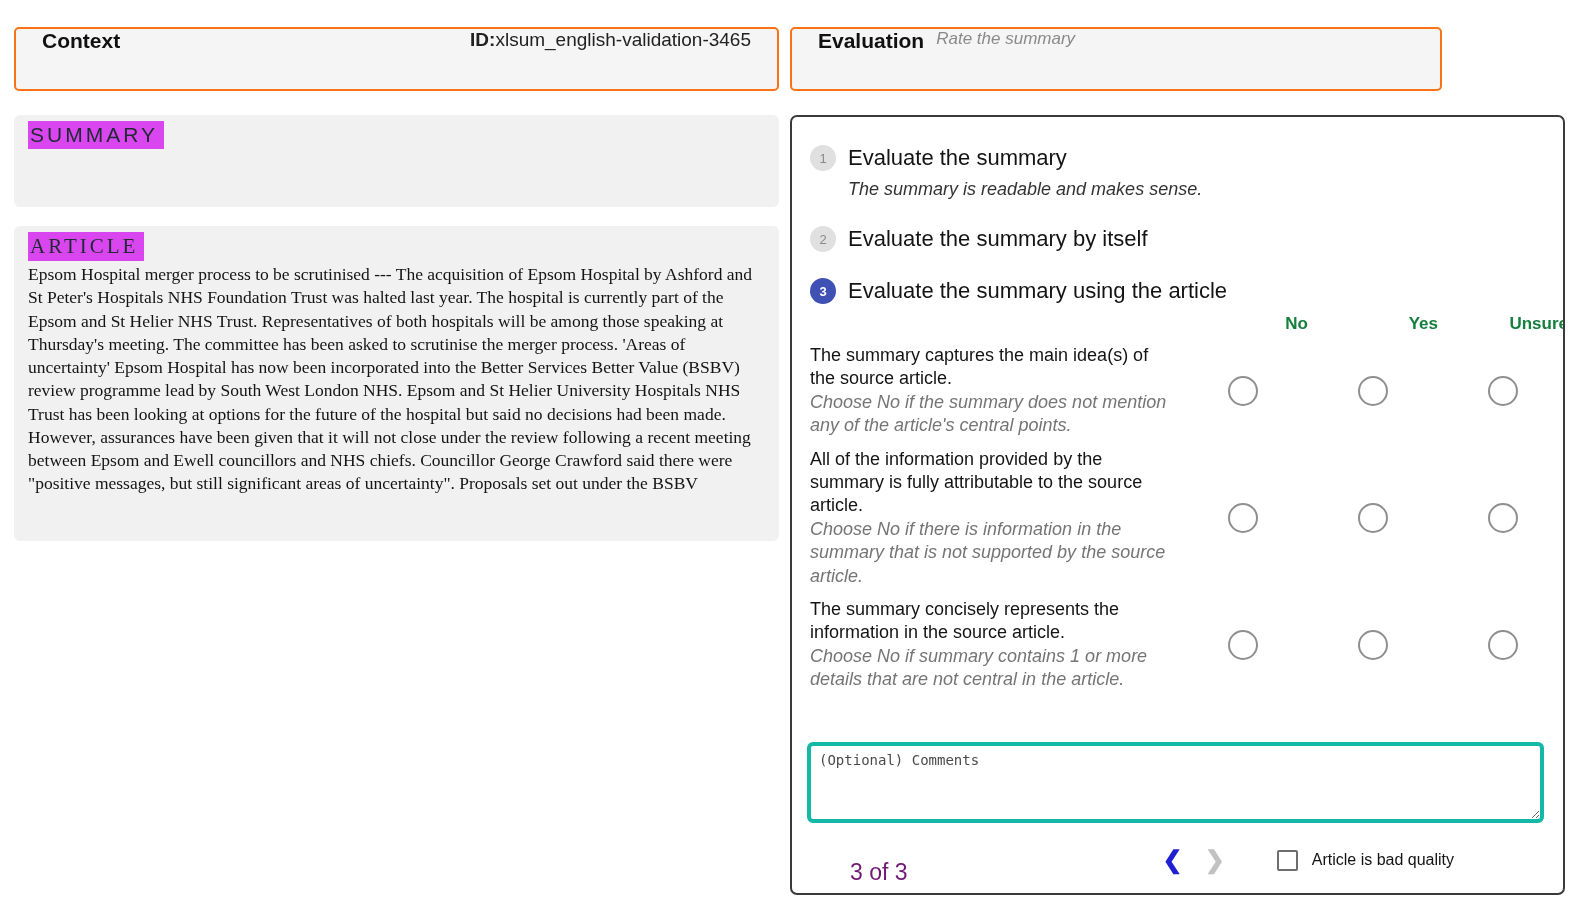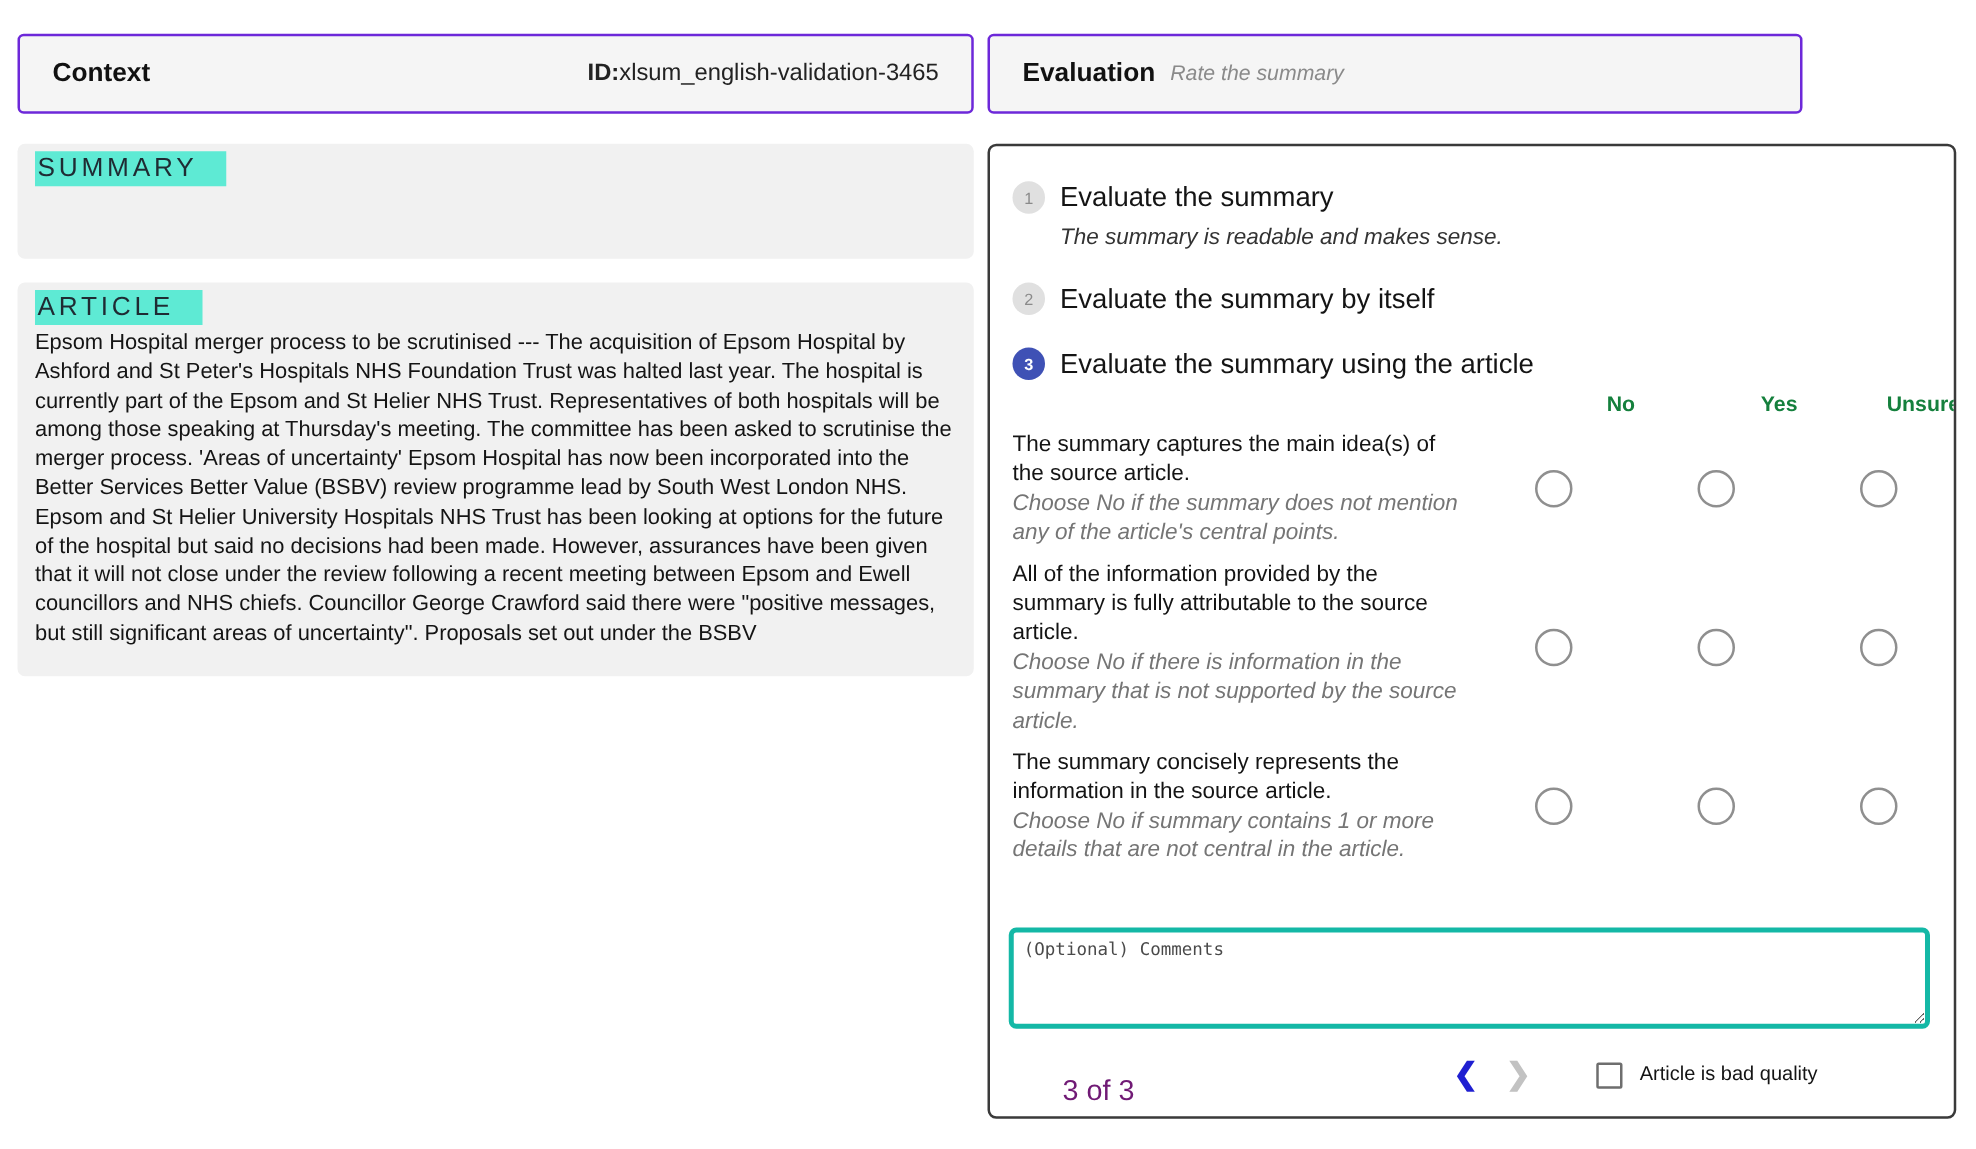--- a/index.html
+++ b/index.html
@@ -2,41 +2,41 @@
 <html><head>
 <meta charset="utf-8">
 <style>
   * { margin: 0; padding: 0; box-sizing: border-box; }
   html, body { width: 1581px; height: 919px; background: #ffffff;
     font-family: "Liberation Sans", sans-serif; color: #1a1a1a; overflow: hidden; }
 
   
   .panel-header {
     position: absolute; top: 27px; height: 64px;
-    background: #f5f5f5; border: 2px solid #6d28d9; border-radius: 5px;
-    display: flex; align-items: center; padding: 0 26px;
+    background: #f5f5f5; border: 2px solid #f97316; border-radius: 5px;
+    display: flex; padding: 0 26px;
   }
   #context-header { left: 14px; width: 765px; }
   #evaluation-header { left: 790px; width: 652px; }
   .panel-title { font-size: 21px; font-weight: bold; color: #111; }
   .panel-subtitle { font-size: 17px; font-style: italic; color: #8a8a8a; margin-left: 12px; }
   .header-id { margin-left: auto; font-size: 19px; color: #222; }
   .header-id b { font-weight: bold; }
 
   
   .section {
     position: absolute; left: 14px; width: 765px;
     background: #f1f1f1; border-radius: 6px; padding: 6px 14px 10px 14px;
     overflow: hidden;
   }
   #summary-section { top: 115px; height: 92px; }
-  #article-section { top: 226px; height: 315px; }
+  #article-section { top: 226px; height: 315px; font-family: Liberation Serif, serif; }
   .section-label {
-    display: inline-block; background: #5eead4; color: #1f2b33;
-    font-size: 21px; letter-spacing: 3px; padding: 2px 23px 2px 2px; margin-bottom: 2px;
+    display: inline-block; background: #d946ef; color: #1f2b33;
+    font-size: 21px; letter-spacing: 3px; padding: 2px 6px 2px 2px; margin-bottom: 2px;
   }
   .section-text { font-size: 17.5px; line-height: 1.33; color: #141414; }
 
   
   #eval-box {
     position: absolute; left: 790px; top: 115px; width: 775px; height: 780px;
     border: 2px solid #3a3a3a; border-radius: 7px; background: #fff;
     padding: 22px 0 0 18px; overflow: hidden;
   }
   .step-row { display: flex; align-items: center; margin-top: 26px; }

